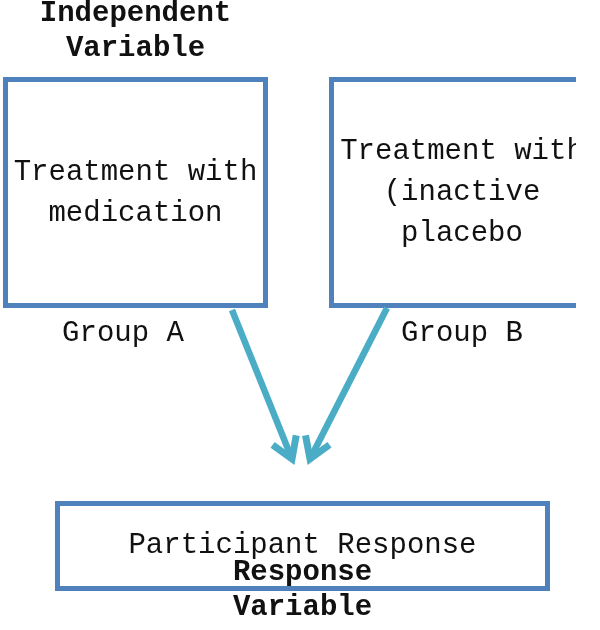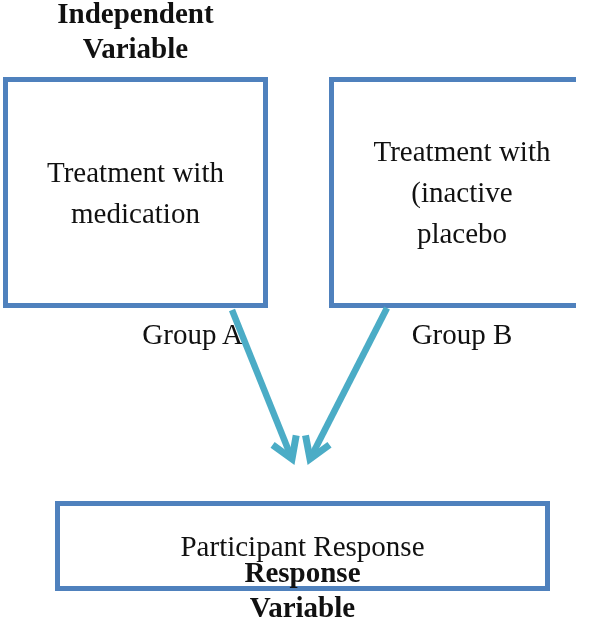--- a/index.html
+++ b/index.html
@@ -8,21 +8,21 @@
     --text: #111111;
     --background: #ffffff;
   }
   * { margin: 0; padding: 0; box-sizing: border-box; }
   html, body { background: var(--background); }
   .canvas {
     position: relative;
     width: 576px;
     height: 630px;
     background: var(--background);
-    font-family: Liberation Serif, serif;
+    font-family: Liberation Mono, monospace;
     color: var(--text);
     overflow: hidden;
   }
   .label {
     position: absolute;
     text-align: center;
     font-size: 29px;
     color: var(--text);
   }
   .label .line { display: block; }
@@ -43,21 +43,21 @@
     justify-content: center;
     text-align: center;
     font-size: 29px;
     line-height: 41px;
     color: var(--text);
   }
   .box .line { display: block; }
   #independent-label { left: 3px;   top: -4px;  width: 265px; }
   #box-active        { left: 3px;   top: 77px;  width: 265px; height: 231px; }
   #box-placebo       { left: 329px; top: 77px;  width: 266px; height: 231px; }
-  #group-a-label     { left: 3px;   top: 316px; width: 240px; text-align: right; }
+  #group-a-label     { left: 3px;   top: 316px; width: 240px; }
   #group-b-label     { left: 329px; top: 316px; width: 266px; }
   #box-response      { left: 55px;  top: 460px; width: 495px; height: 90px; line-height: 38px; margin-top: 41px; }
   #dependent-label   { left: 55px;  top: 555px; width: 495px; }
   #arrows-layer {
     position: absolute;
     left: 0; top: 0;
     width: 600px; height: 630px;
     pointer-events: none;
     overflow: visible;
   }

